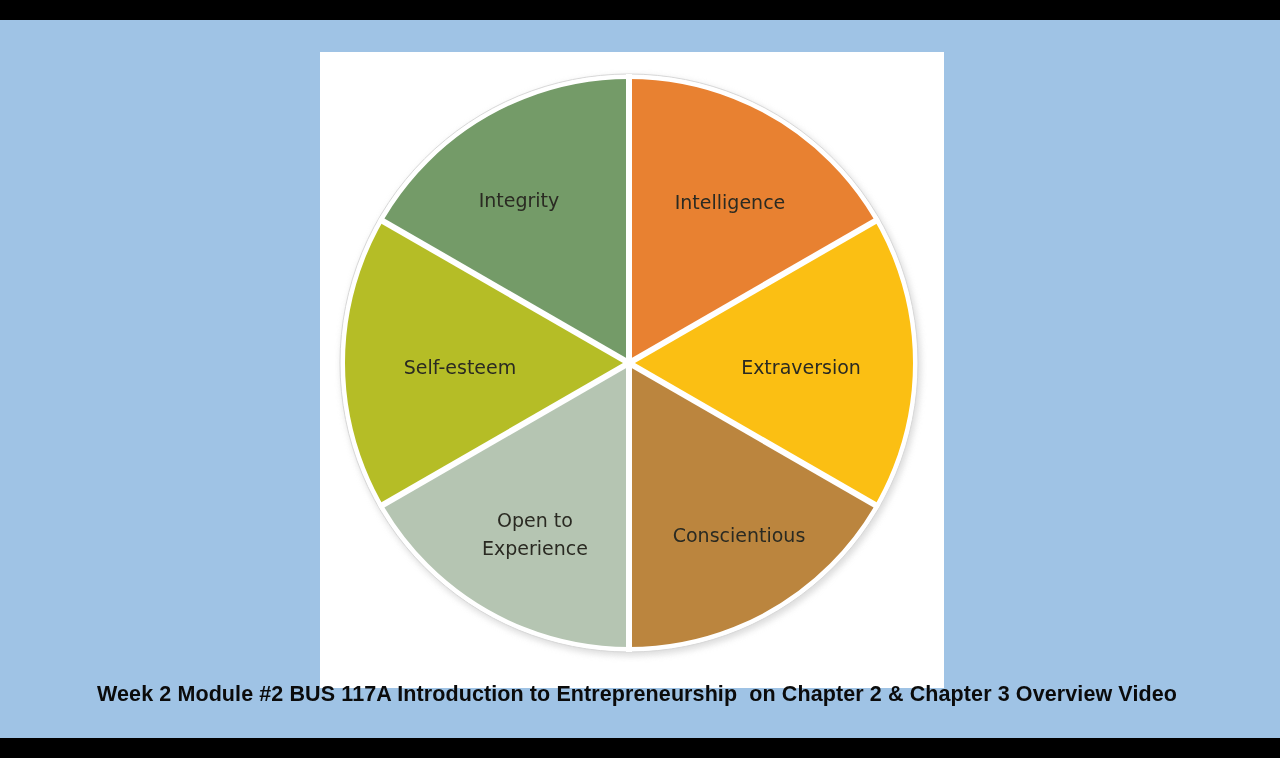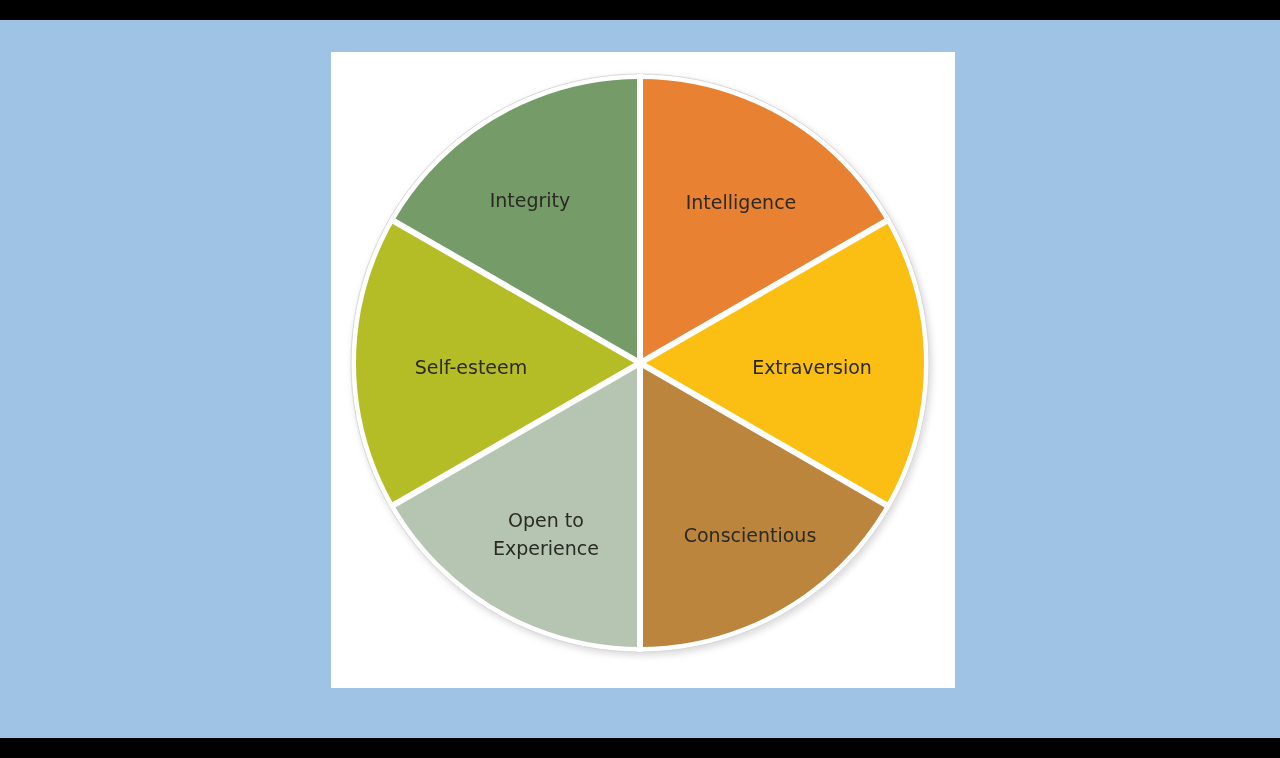--- a/index.html
+++ b/index.html
@@ -5,21 +5,21 @@
   html, body { margin: 0; padding: 0; }
   body {
     width: 1280px; height: 758px; position: relative; overflow: hidden;
     background: #000; font-family: "DejaVu Sans", sans-serif;
   }
   .stage {
     position: absolute; left: 0; top: 20px; width: 1280px; height: 718px;
     background: #9FC3E5;
   }
   .figure {
-    position: absolute; left: 331px; top: 32px; width: 624px; height: 636px;
+    position: absolute; left: 320px; top: 32px; width: 624px; height: 636px;
     background: #fff;
     text-align: center;
   }
   .pie-svg { position: absolute; left: 0; top: 0; }
   .caption {
     position: absolute; left: 0; top: 662px; width: 1274px; text-align: center;
     font-family: "Liberation Sans", sans-serif; font-weight: bold; font-size: 21.5px;
     color: #0b0b0b; white-space: pre; letter-spacing: 0.1px;
   }
   .slice-label {
@@ -64,13 +64,14 @@
 
       <text class="slice-label" x="199" y="155" text-anchor="middle">Integrity</text>
       <text class="slice-label" x="410" y="157" text-anchor="middle">Intelligence</text>
       <text class="slice-label" x="481" y="322" text-anchor="middle">Extraversion</text>
       <text class="slice-label" x="140" y="322" text-anchor="middle">Self-esteem</text>
       <text class="slice-label" x="419" y="490" text-anchor="middle">Conscientious</text>
       <text class="slice-label" x="215" y="475" text-anchor="middle">Open to</text>
       <text class="slice-label" x="215" y="503" text-anchor="middle">Experience</text>
     </svg>
   </div>
+  <div class="caption">Week 2 Module #2 BUS 117A Introduction to Entrepreneurship  on Chapter 2 &amp; Chapter 3 Overview Video</div>
 </div>
 
 </body></html>

